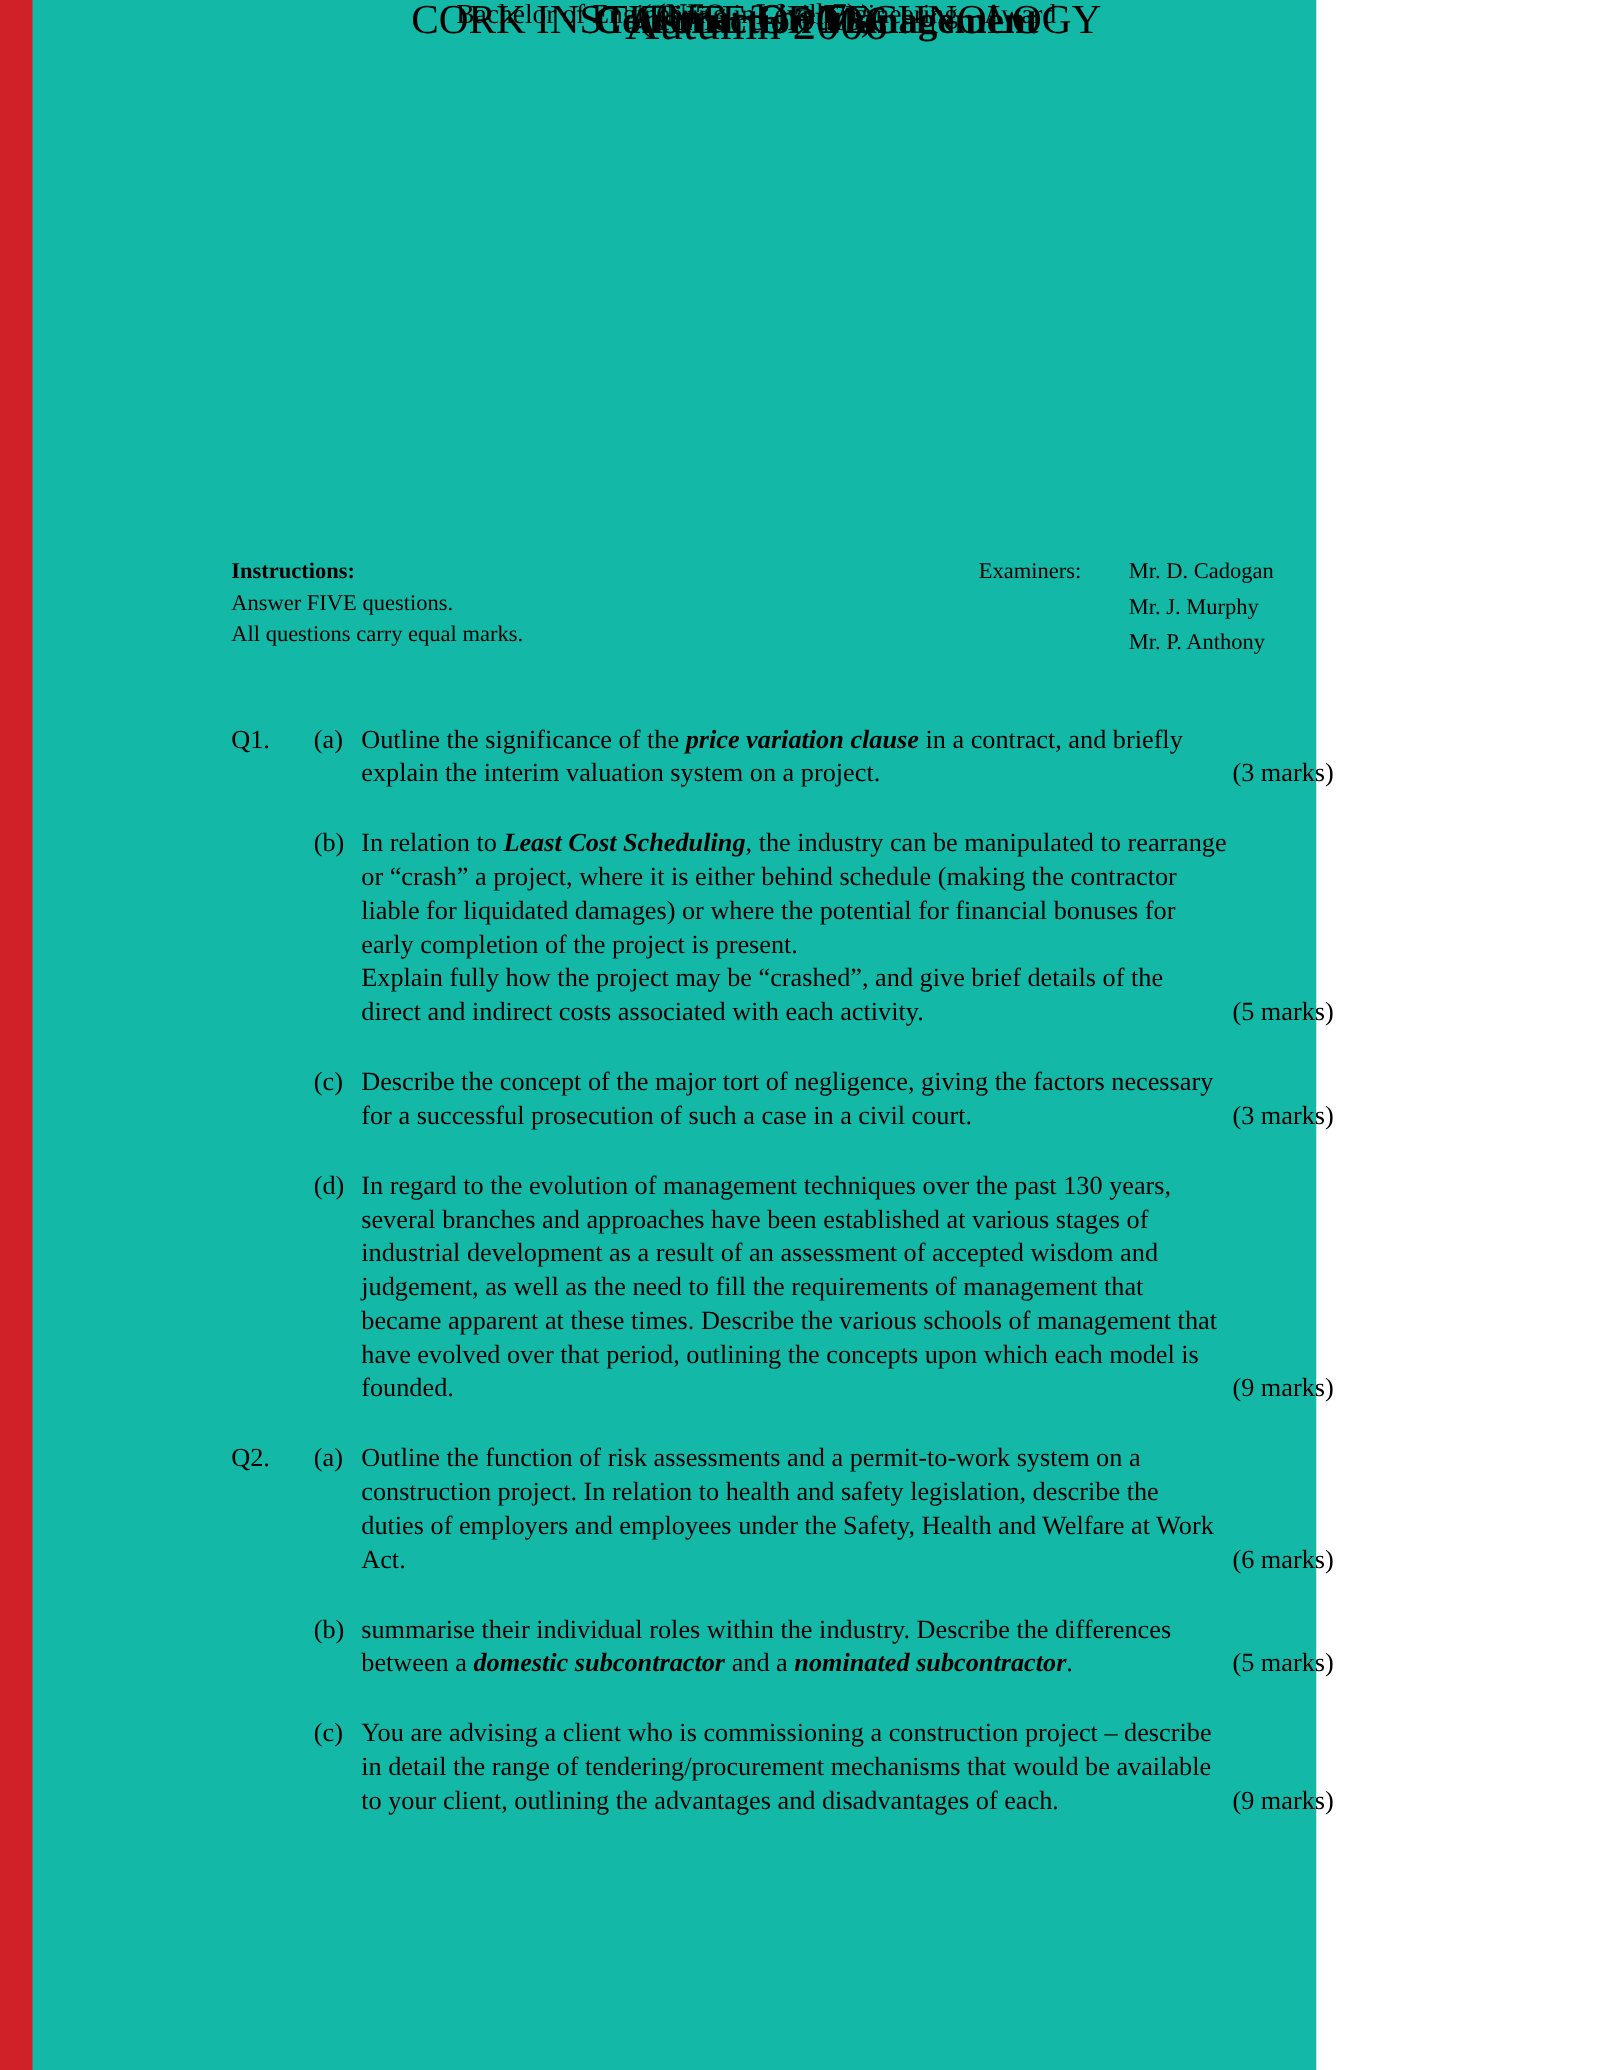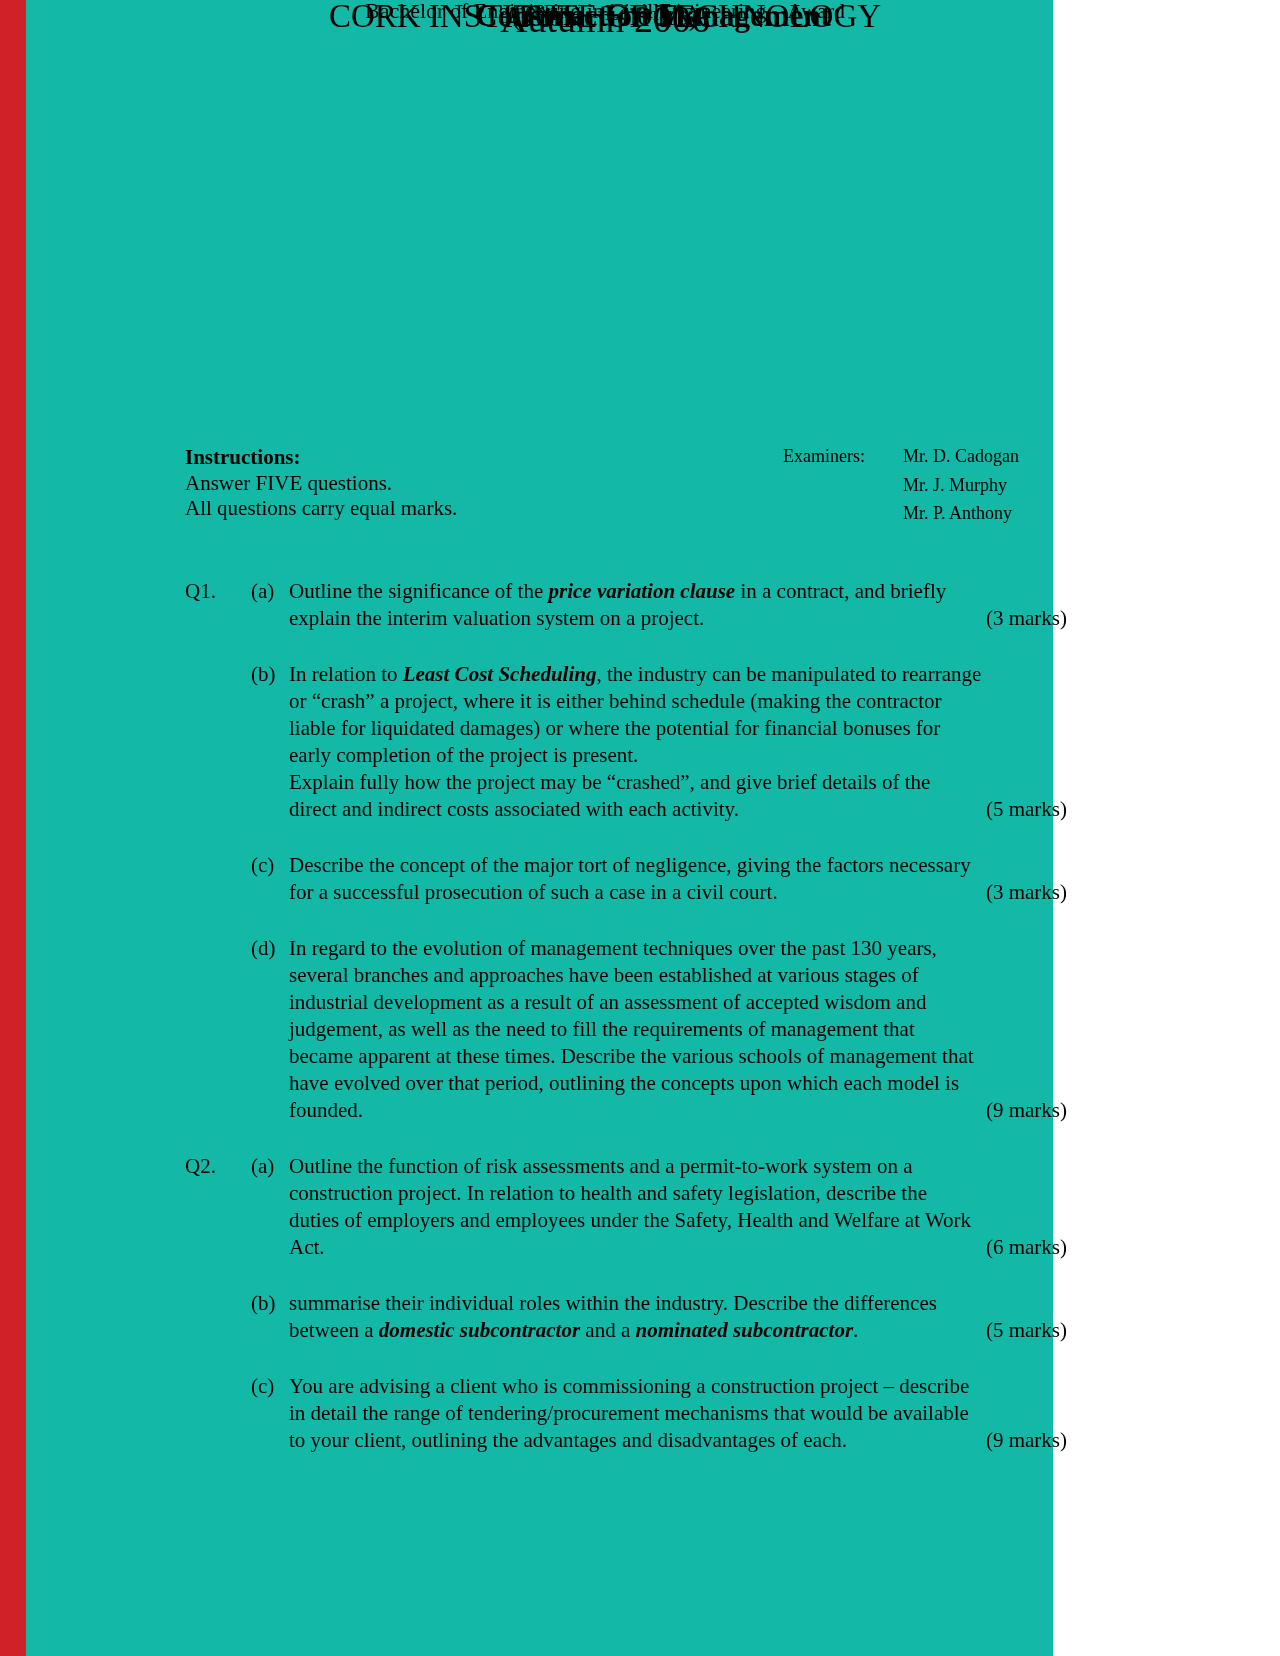--- a/index.html
+++ b/index.html
@@ -17,21 +17,21 @@
   
   .hl { position:absolute; left:0; width:1210px; text-align:center; line-height:1; white-space:nowrap; }
   .hl.institution { top:74;  font-size:33px; }
   .hl.programme   { top:132; font-size:22px; }
   .hl.nfq         { top:194; font-size:24px; }
   .hl.session     { top:240; font-size:38px; }
   .hl.subject     { top:299; font-size:31px; font-weight:bold;padding-left:48px; }
   .hl.time        { top:363; font-size:30px; }
 
   
-  .ins { position:absolute; left:185px; font-size:21px; line-height:1; white-space:nowrap;text-align:center; }
+  .ins { position:absolute; left:185px; font-size:18px; line-height:1; white-space:nowrap;text-align:center; }
   .ins.t0 { top:447px; font-weight:bold; }
   .ins.t1 { top:473px; }
   .ins.t2 { top:498px; }
   .exl { position:absolute; left:763px; top:447px; font-size:18px; line-height:1;margin-left:20px; }
   .exn { position:absolute; left:903px; font-size:18px; line-height:1; white-space:nowrap; }
   .exn.n0 { top:447px; }
   .exn.n1 { top:476px; }
   .exn.n2 { top:504px; }
 
   

